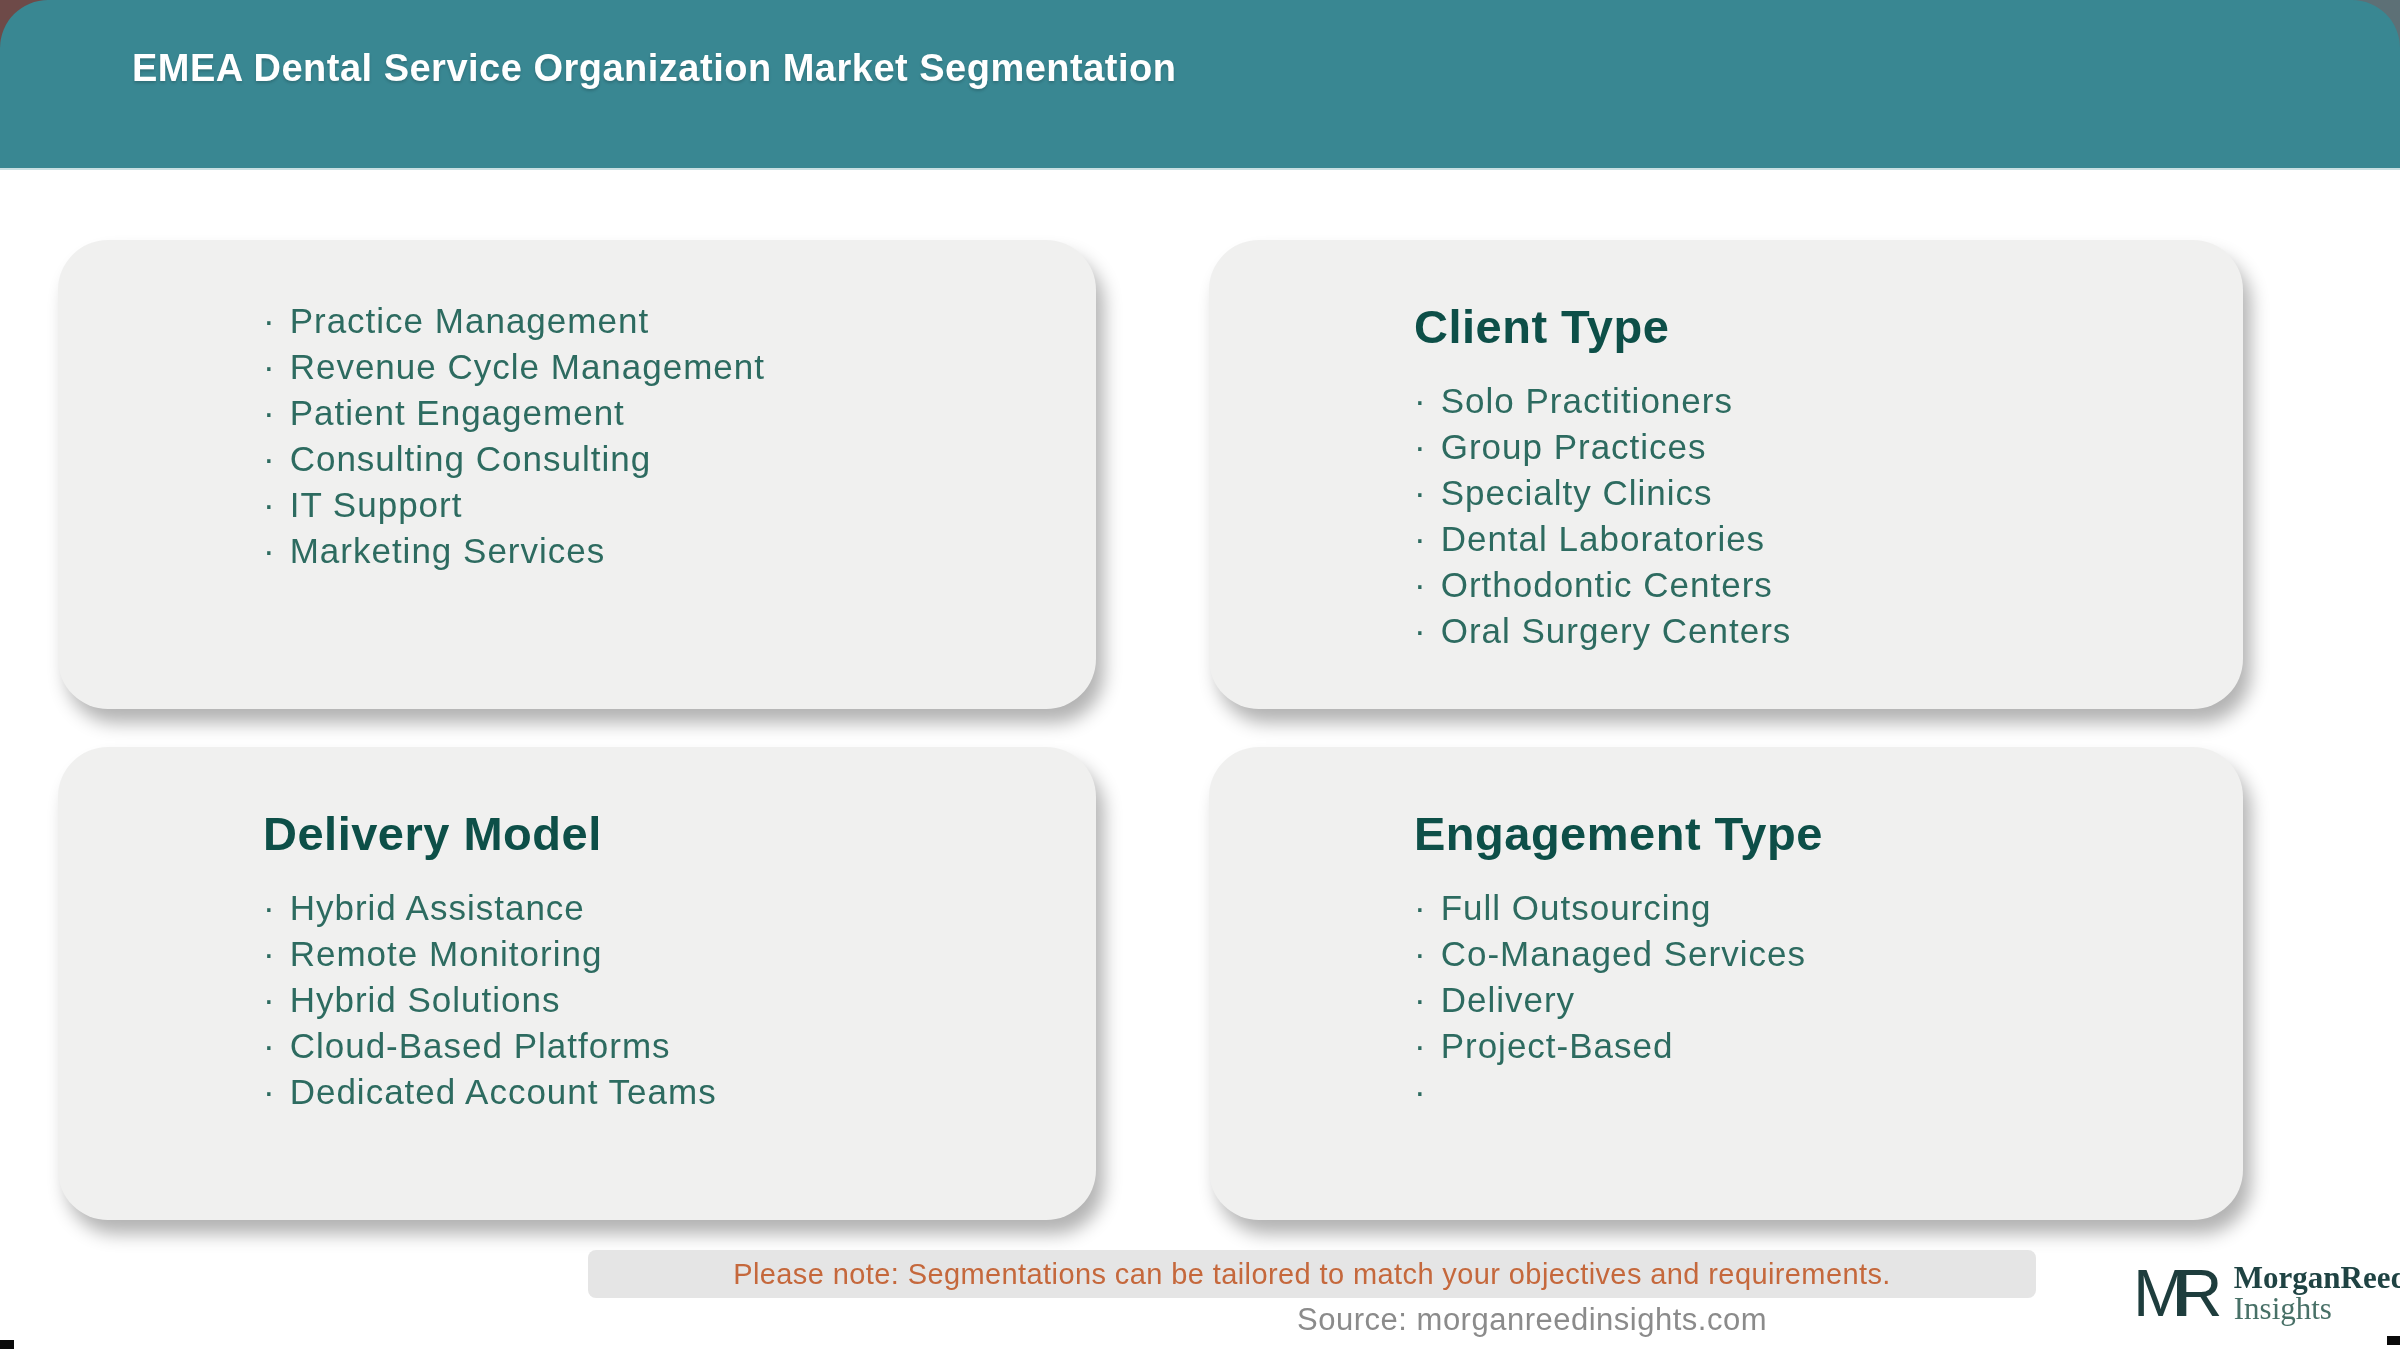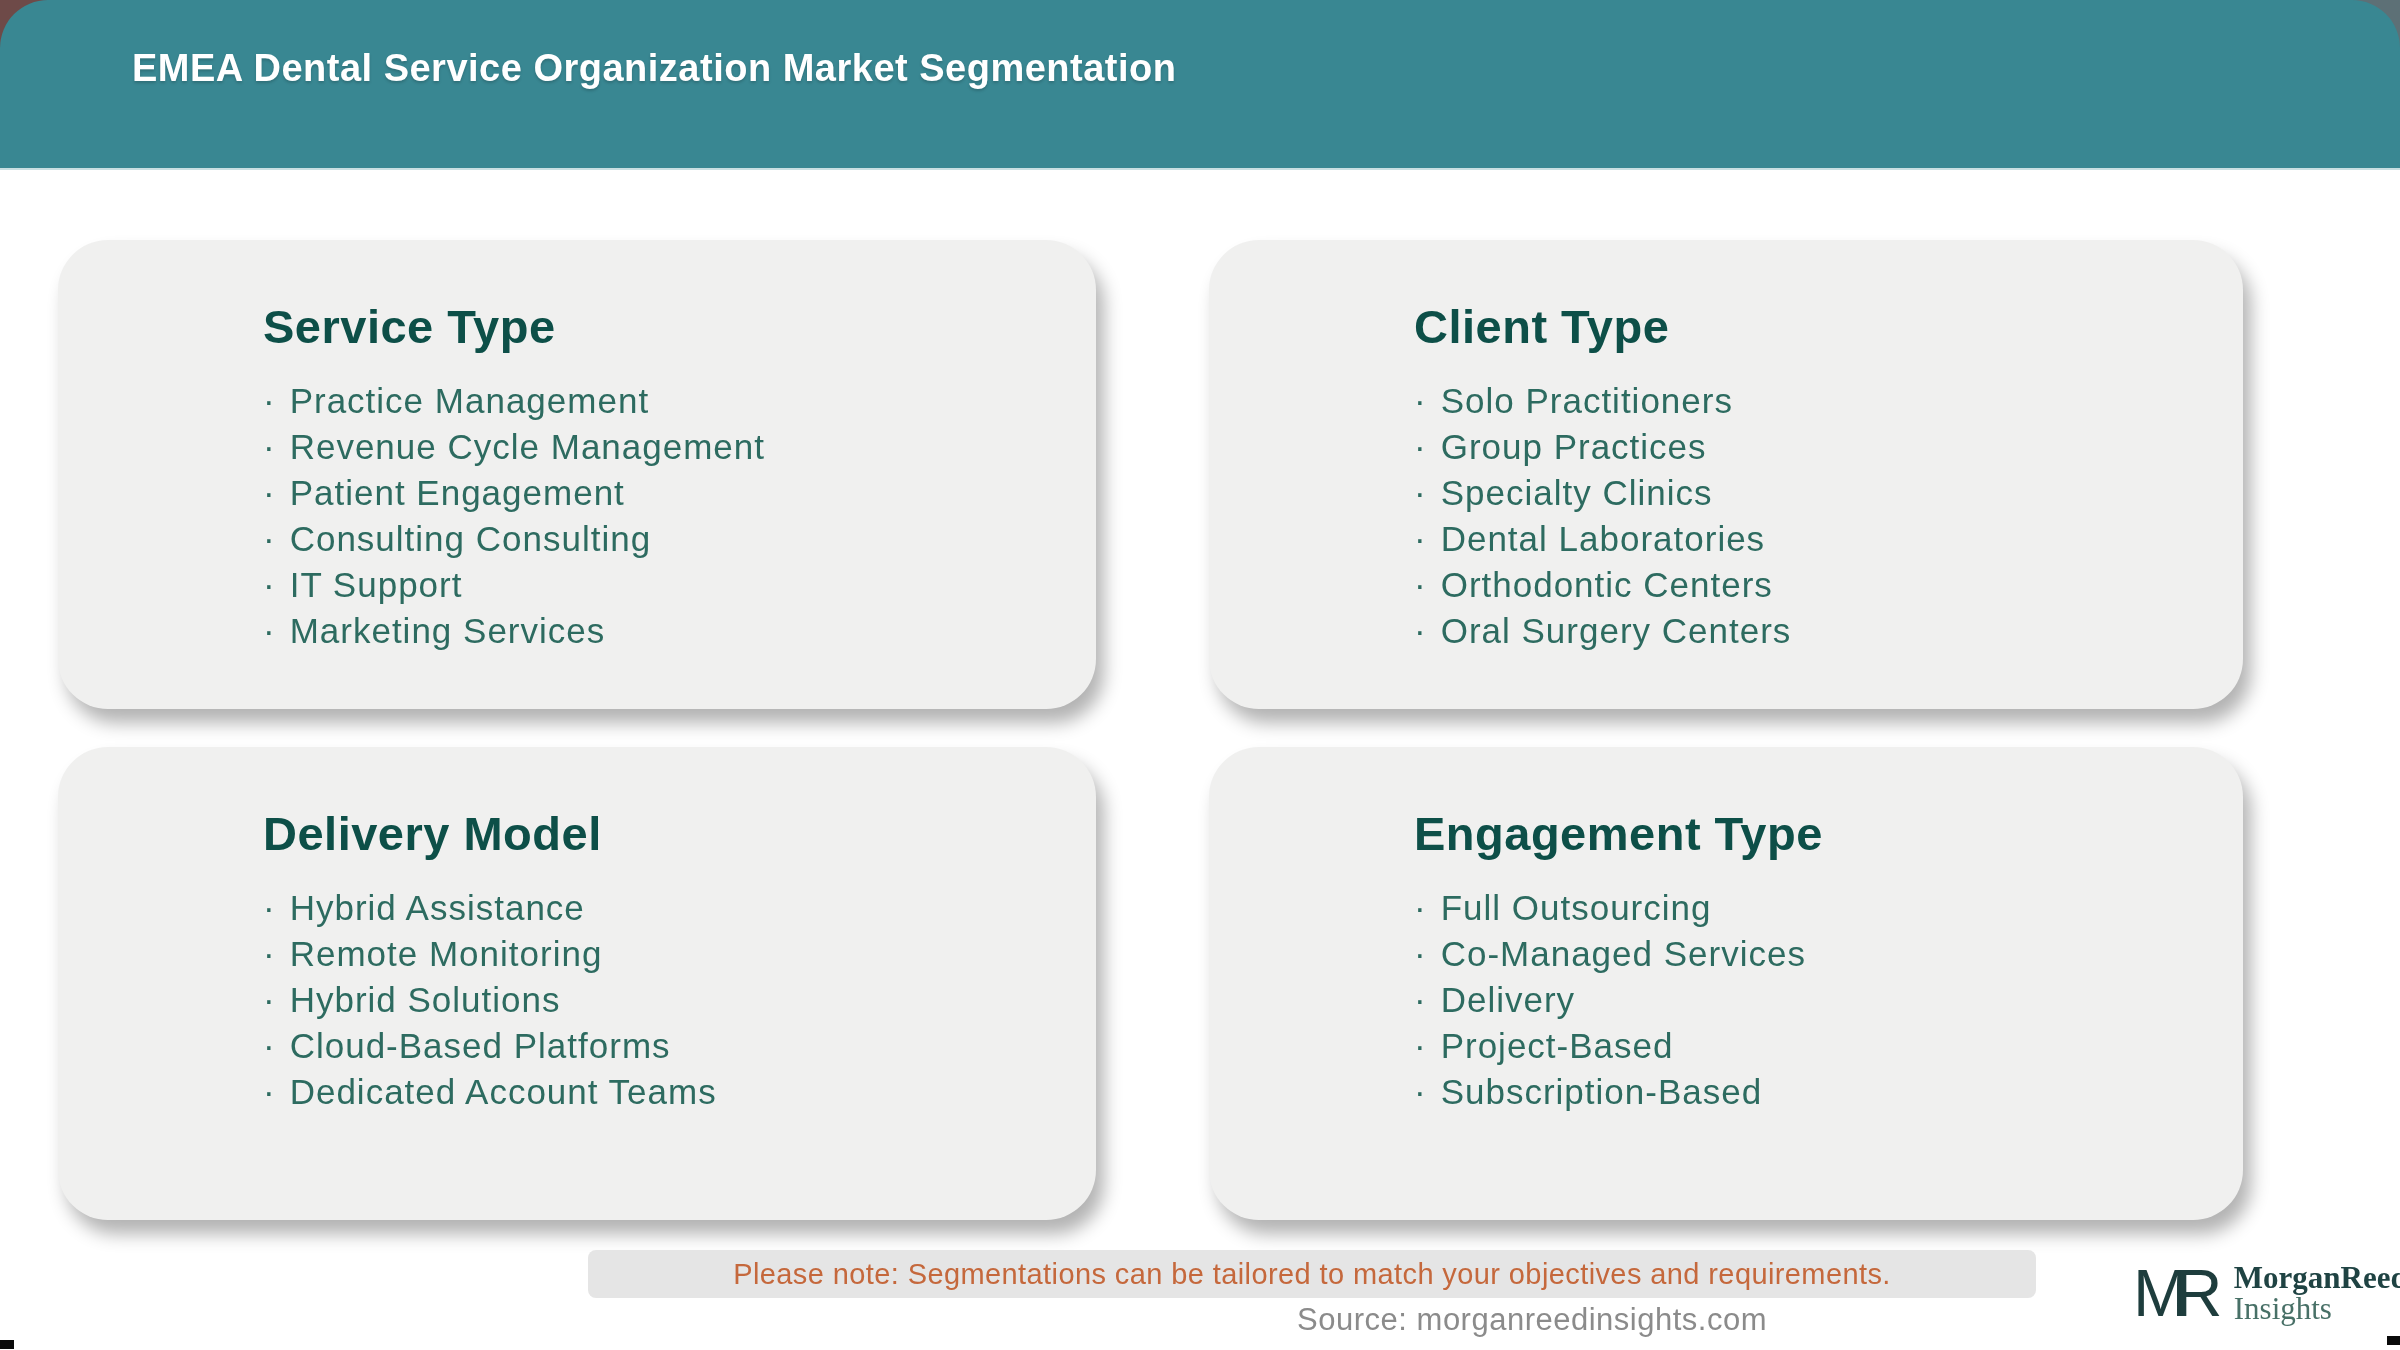--- a/index.html
+++ b/index.html
@@ -93,21 +93,20 @@
 <body>
 
 <div class="corner-tl"></div>
 <div class="corner-tr"></div>
 
 <div class="header">
   <div class="header-title">EMEA Dental Service Organization Market Segmentation</div>
 </div>
 
 <div class="card card-1">
-  <div class="card-title">Service Type</div>
   <ul class="card-list">
     <li>
         <span class="dot">·</span>
         <span>Practice Management</span>
       </li>
     <li>
         <span class="dot">·</span>
         <span>Revenue Cycle Management</span>
       </li>
     <li>
@@ -199,21 +198,20 @@
     <li>
         <span class="dot">·</span>
         <span>Delivery</span>
       </li>
     <li>
         <span class="dot">·</span>
         <span>Project-Based</span>
       </li>
     <li>
         <span class="dot">·</span>
-        <span>Subscription-Based</span>
       </li>
   </ul>
 </div>
 
 <div class="note-banner">
   <span class="note-text">Please note: Segmentations can be tailored to match your objectives and requirements.</span>
 </div>
 
 <div class="source-text">Source: morganreedinsights.com</div>
 

